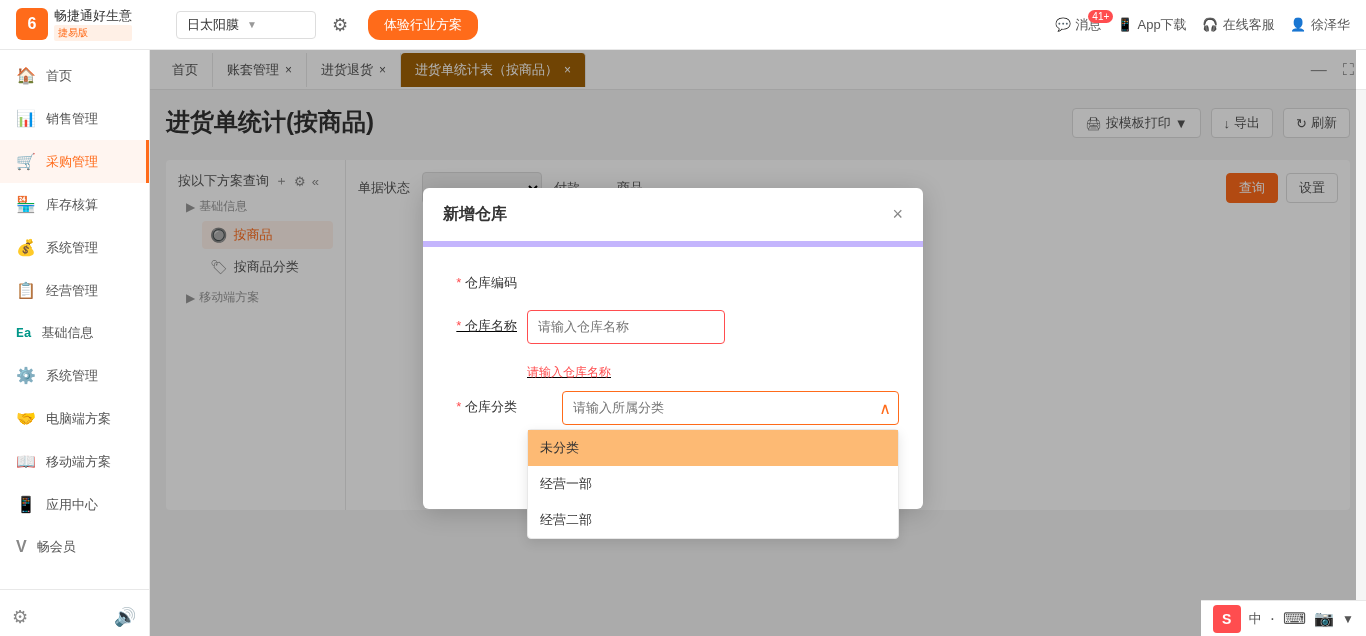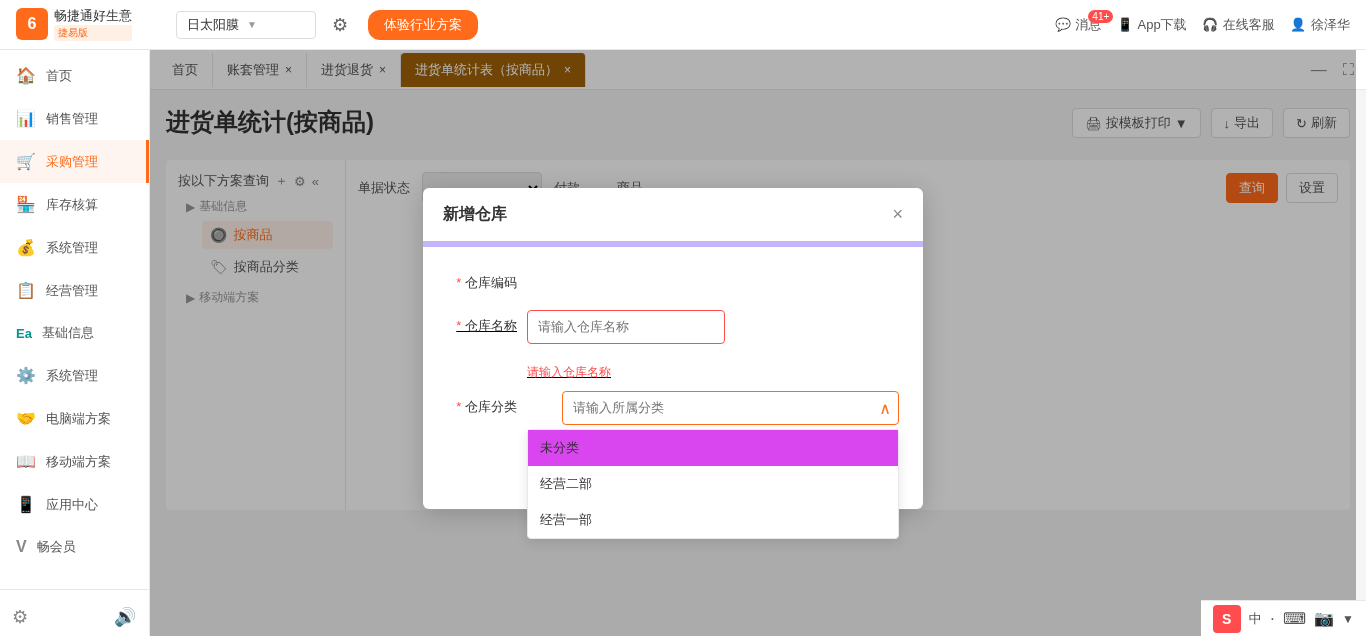--- a/index.html
+++ b/index.html
@@ -328,21 +328,21 @@
       border-radius: 4px;
       box-shadow: 0 4px 12px rgba(0,0,0,0.1);
       z-index: 200;
     }
     .dropdown-item {
       padding: 9px 12px;
       font-size: 13px;
       color: #333;
       cursor: pointer;
     }
-    .dropdown-item.selected { background: #d946ef; }
+    .dropdown-item.selected { background: #fdba74; }
 
     .modal-footer {
       display: flex;
       justify-content: flex-end;
       gap: 10px;
       padding: 12px 24px 20px;
     }
     .btn-save {
       padding: 7px 24px;
       background: #ff6b1a;
@@ -443,21 +443,21 @@
     </div>
     <div class="sidebar-item">
       <span class="sidebar-icon">💰</span>
       <span>系统管理</span>
     </div>
     <div class="sidebar-item">
       <span class="sidebar-icon">📋</span>
       <span>经营管理</span>
     </div>
     <div class="sidebar-item">
-      <span class="sidebar-icon" style="font-size:13px;font-weight:bold;color:#009688;">Ea</span>
+      <span class="sidebar-icon" style="font-size:13px;font-weight:bold;color:#009688;font-family:Liberation Mono, monospace;">Ea</span>
       <span>基础信息</span>
     </div>
     <div class="sidebar-item">
       <span class="sidebar-icon">⚙️</span>
       <span>系统管理</span>
     </div>
     <div class="sidebar-item">
       <span class="sidebar-icon">🤝</span>
       <span>电脑端方案</span>
     </div>
@@ -605,22 +605,22 @@
               </div>
             </div>
 
             <div class="form-row" style="margin-bottom:0;">
               <label class="form-label required">仓库分类</label>
               <div class="dropdown-wrap">
                 <input type="text" class="dropdown-input" placeholder="请输入所属分类" style="">
                 <span class="dropdown-arrow">∧</span>
                 <div class="dropdown-list">
                   <div class="dropdown-item selected">未分类</div>
+                  <div class="dropdown-item">经营一部</div>
                   <div class="dropdown-item">经营二部</div>
-                  <div class="dropdown-item">经营一部</div>
                 </div>
               </div>
             </div>
 
           </div>
           <div class="modal-footer">
             <button class="btn-save">保 存</button>
           </div>
         </div>
       </div>

